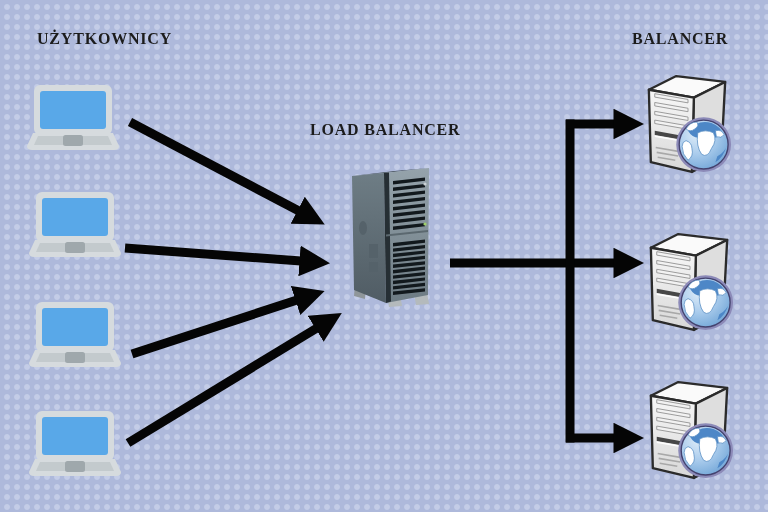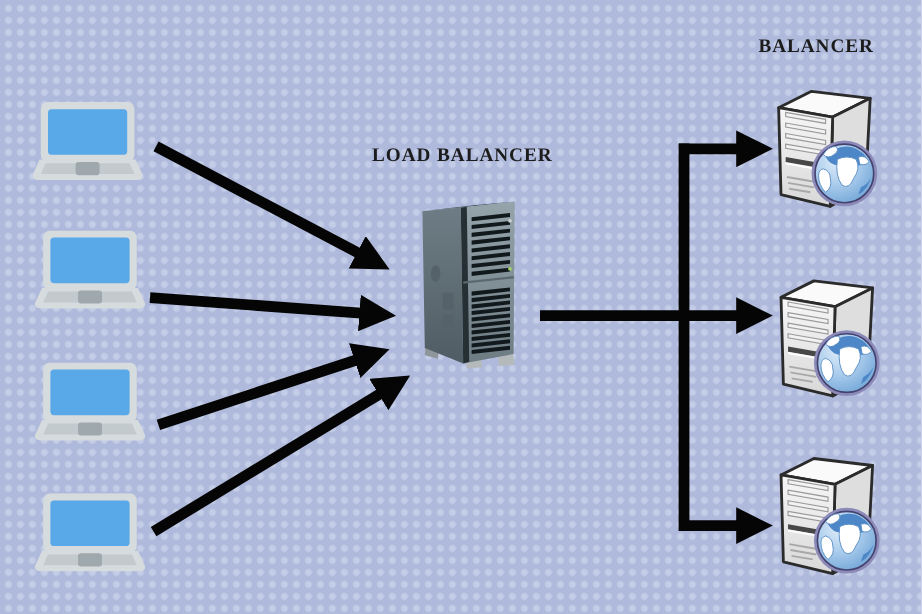--- a/index.html
+++ b/index.html
@@ -131,20 +131,21 @@
         <g fill="#ffffff" stroke="#5b8fc4" stroke-width="0.8">
           <path d="M44,60 Q48,53 55,53 Q58,57 53,60 Q48,64 44,60 Z"></path>
           <path d="M56,64 Q64,60 72,64 Q76,72 70,80 Q66,90 60,86 Q54,78 56,64 Z"></path>
           <path d="M44,72 Q50,74 50,80 Q52,88 46,92 Q40,86 40,78 Q40,73 44,72 Z"></path>
           <path d="M74,62 Q80,60 83,66 Q80,70 75,68 Z"></path>
         </g>
       </symbol>
     </defs>
   </svg>
 
+  <div id="label-users" class="diag-label">UŻYTKOWNICY</div>
   <div id="label-lb" class="diag-label">LOAD BALANCER</div>
   <div id="label-servers" class="diag-label">BALANCER</div>
 
   <div id="laptop-1" class="node">
       <svg viewBox="0 0 92 72">
         <use href="#sym-laptop"></use>
       </svg>
     </div>
   <div id="laptop-2" class="node">
       <svg viewBox="0 0 92 72">

